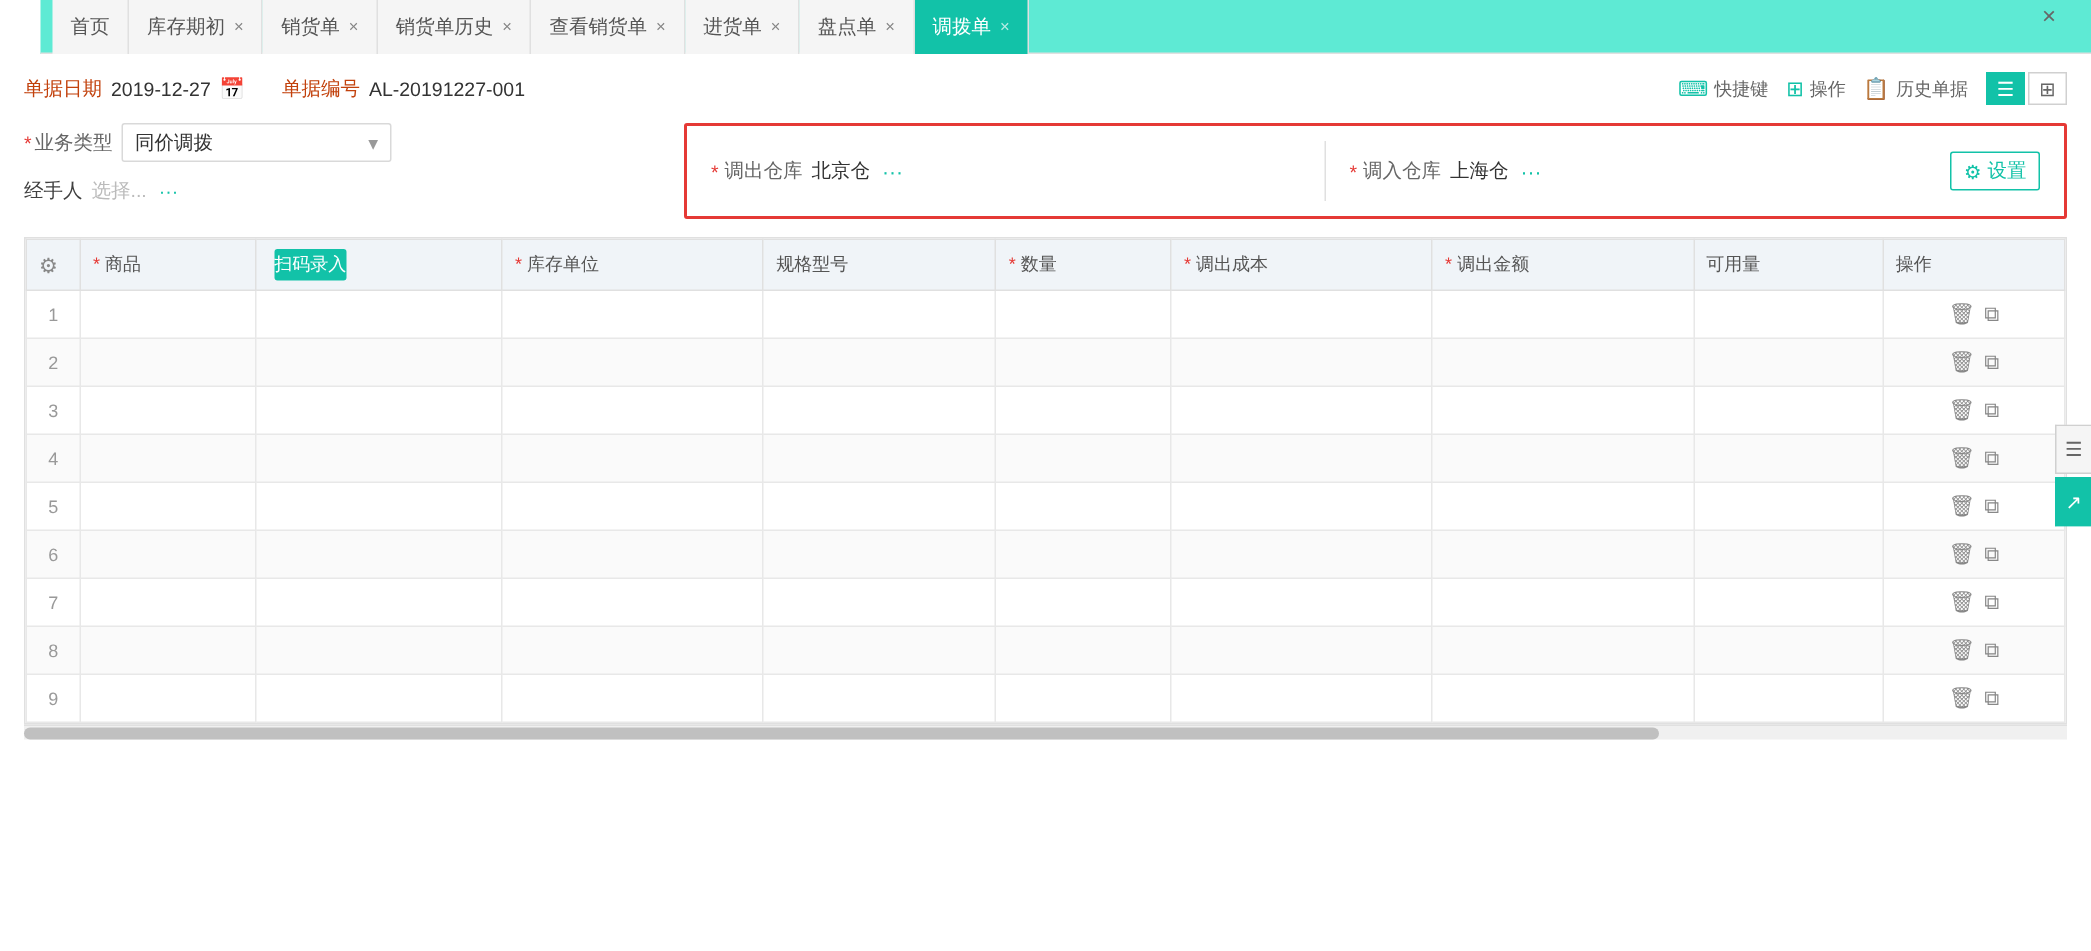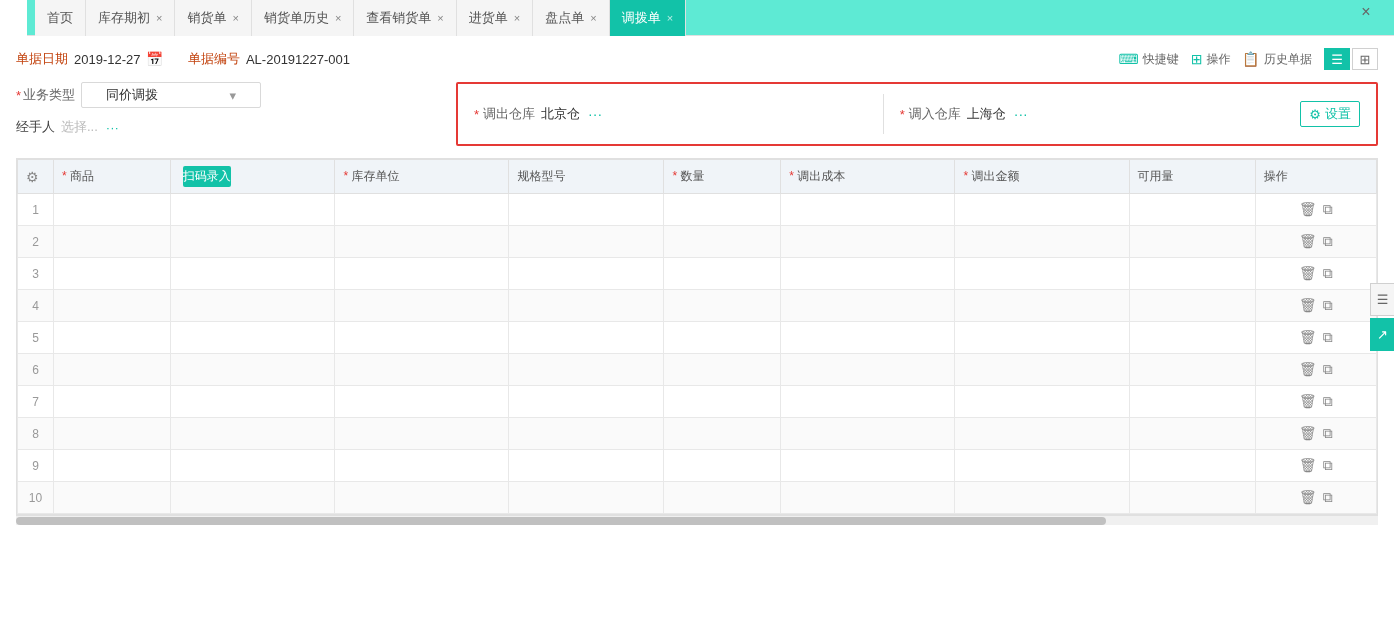--- a/index.html
+++ b/index.html
@@ -187,21 +187,21 @@
       align-items: center;
       margin-bottom: 10px;
     }
     .form-field-row .req-star { color: #e53935; margin-right: 2px; }
     .form-field-row label { color: #666; margin-right: 6px; white-space: nowrap; }
     .form-select {
       display: flex;
       align-items: center;
       border: 1px solid #d9d9d9;
       border-radius: 2px;
-      padding: 3px 24px;
+      padding: 3px 8px;
       min-width: 180px;
       cursor: pointer;
       background: #fff;
       justify-content: space-between;
     }
     .form-select .chevron { color: #999; margin-left: 8px; }
 
     .person-field {
       display: flex;
       align-items: center;
@@ -607,37 +607,20 @@
         <td></td>
         <td></td>
         <td></td>
         <td>
           <div class="action-icons">
             <span class="action-icon">🗑</span>
             <span class="action-icon">⧉</span>
           </div>
         </td>
       </tr>
-          <tr>
-        <td class="row-num">10</td>
-        <td></td>
-        <td></td>
-        <td></td>
-        <td></td>
-        <td></td>
-        <td></td>
-        <td></td>
-        <td></td>
-        <td>
-          <div class="action-icons">
-            <span class="action-icon">🗑</span>
-            <span class="action-icon">⧉</span>
-          </div>
-        </td>
-      </tr>
         </tbody>
     </table>
   </div>
 
   <div class="scroll-bar-wrap">
     <div class="scroll-bar-inner"></div>
   </div>
 </div>
 
 <div class="right-sidebar">

